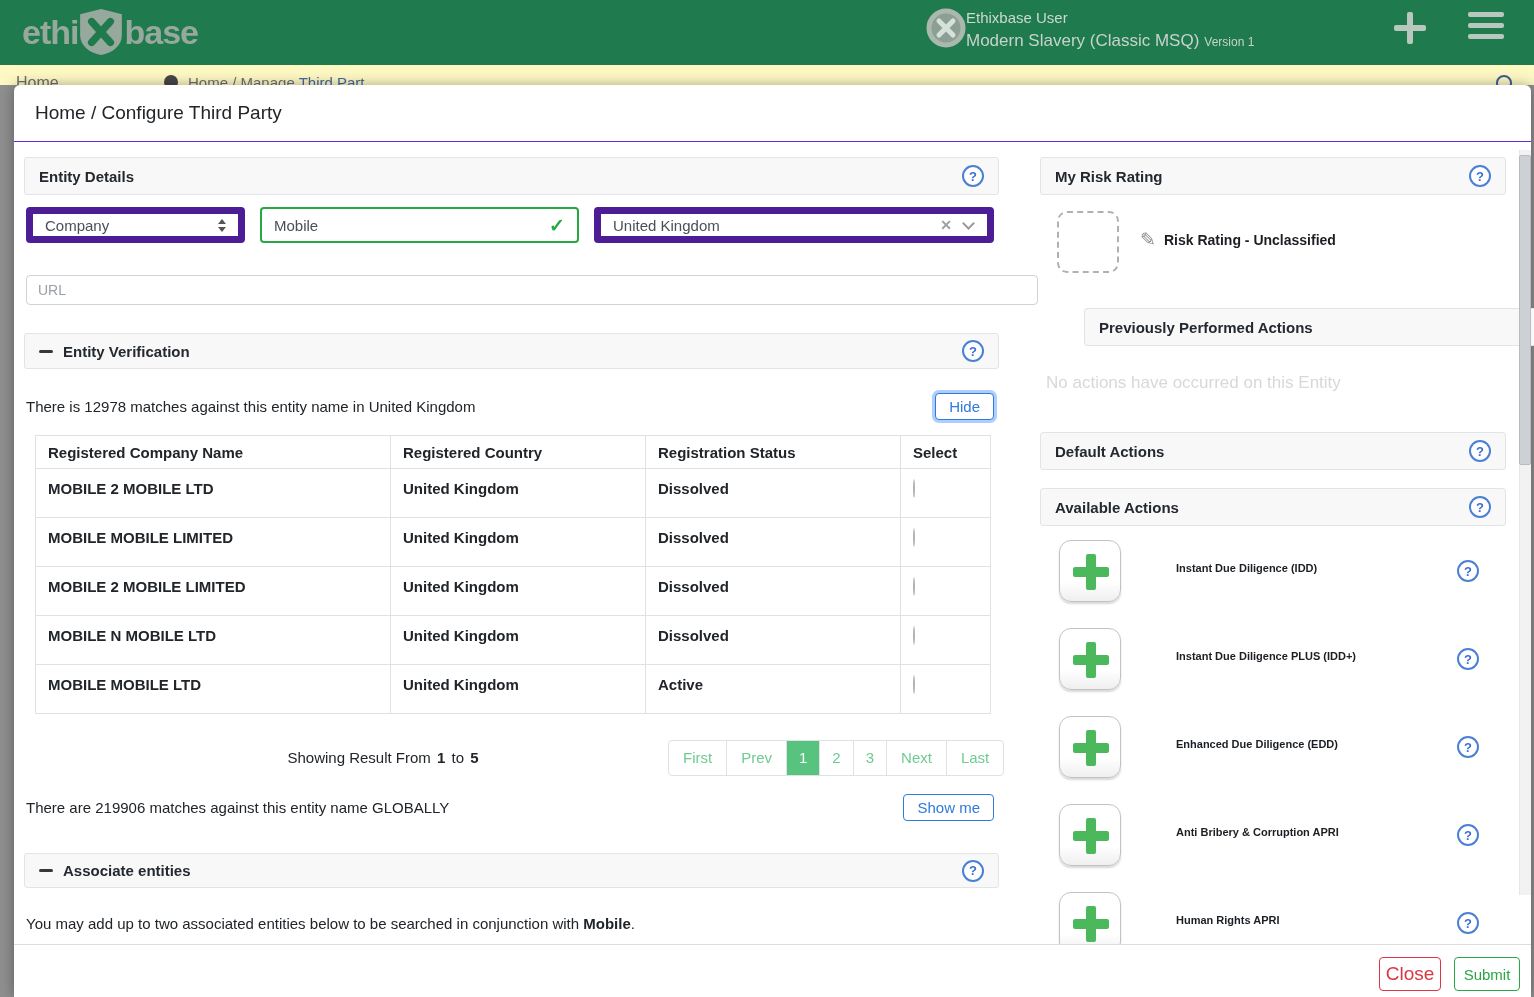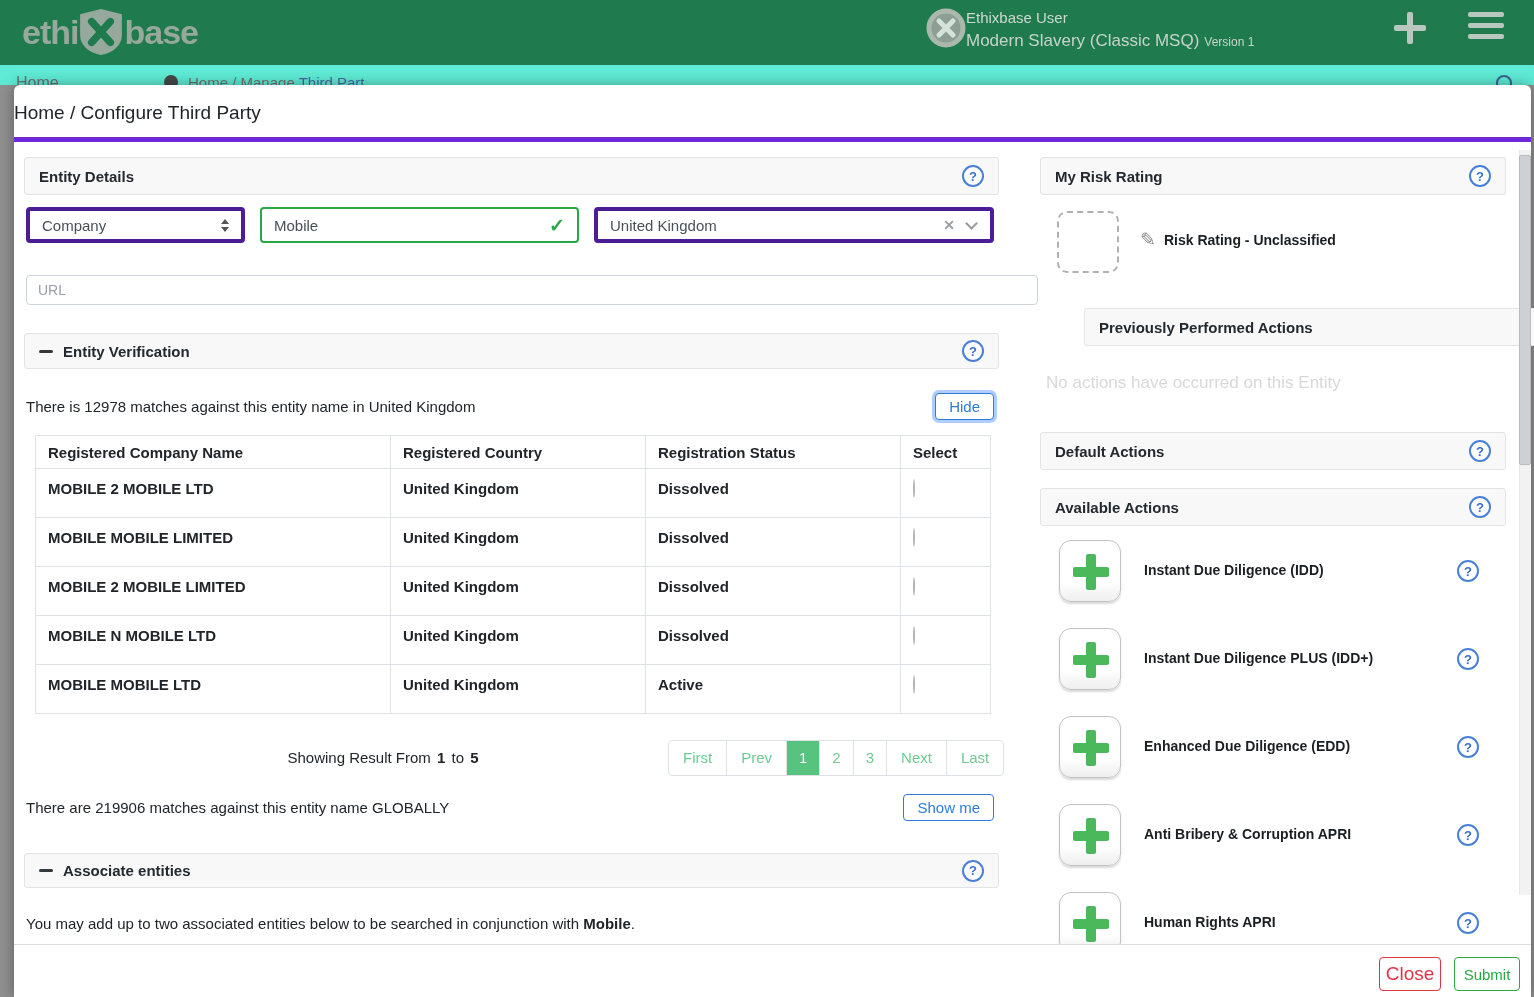--- a/index.html
+++ b/index.html
@@ -16,38 +16,38 @@
   .u-name { font-size:15px; color:#ccd8d1; line-height:20px; }
   .u-prog { font-size:17px; color:#c7d3cc; line-height:26px; }
   .u-ver { font-size:12px; color:#c7d3cc; margin-left:5px; }
   .hplus { position:absolute; right:108px; top:12px; width:32px; height:32px; cursor:pointer; }
   .hplus::before { content:""; position:absolute; left:0; top:13px; width:32px; height:6px; background:#b9c8be; border-radius:2px; }
   .hplus::after { content:""; position:absolute; left:13px; top:0; width:6px; height:32px; background:#b9c8be; border-radius:2px; }
   .hmenu { position:absolute; right:30px; top:12px; width:36px; height:32px; cursor:pointer; }
   .hmenu span { display:block; width:36px; height:5px; background:#b9c8be; border-radius:2px; margin-bottom:6px; }
 
   
-  .dimbar { position:absolute; left:0; top:65px; width:1534px; height:20px; background:#5eead4; overflow:hidden; }
+  .dimbar { position:absolute; left:0; top:65px; width:1534px; height:20px; background:#fef9c3; overflow:hidden; }
   .bg-frag1 { position:absolute; left:16px; top:9px; font-size:16px; color:#6f6f6f; }
   .bg-dot { position:absolute; left:164px; top:10px; width:14px; height:14px; border-radius:50%; background:#474747; }
   .bg-frag2 { position:absolute; left:188px; top:9px; font-size:15px; color:#707070; }
   .bg-frag2 b { color:#49679c; font-weight:400; }
   .bg-help { position:absolute; right:22px; top:10px; width:16px; height:16px; border:2px solid #3e5f94; border-radius:50%; }
 
   
   .modal { position:absolute; left:14px; top:85px; width:1517px; height:912px; background:#fff; border-radius:6px 6px 0 0; box-shadow:0 0 14px rgba(0,0,0,.35); }
-  .m-title { position:absolute; left:0; top:0; width:1517px; height:57px; border-bottom:5px solid #6d28d9; font-size:19px; font-weight:500; color:#212529; line-height:55px; }
+  .m-title { position:absolute; left:0; top:0; width:1517px; height:57px; border-bottom:1px solid #6d28d9; font-size:19px; font-weight:500; color:#212529; line-height:55px; padding-left:21px; }
 
   .section-hd { position:absolute; height:38px; background:#f8f8f8; border:1px solid #e2e4e6; border-radius:3px; display:flex; align-items:center; padding:0 14px; font-size:15px; font-weight:600; color:#24292f; }
   .minus-ic { width:14px; height:3px; background:#33383d; border-radius:2px; margin-right:10px; flex:0 0 auto; }
   .help { width:22px; height:22px; border:2px solid #4a80d6; border-radius:50%; color:#3b6fd2; font-size:13px; font-weight:700; display:flex; align-items:center; justify-content:center; background:#fff; margin-left:auto; cursor:pointer; flex:0 0 auto; }
   .help.abs { position:absolute; margin-left:0; }
 
   
-  .field { position:absolute; height:36px; border:4px solid #4c1d95; border-radius:4px; background:#fff; display:flex; align-items:center; padding:0 12px; font-size:15px; color:#495057; }
+  .field { position:absolute; height:36px; border:7px solid #4c1d95; border-radius:4px; background:#fff; display:flex; align-items:center; padding:0 12px; font-size:15px; color:#495057; }
   .field.green { border:2px solid #28a745; }
   .check { margin-left:auto; color:#28a745; font-size:19px; font-weight:700; }
   .updown { margin-left:auto; display:flex; flex-direction:column; align-items:center; }
   .arr-up { width:0; height:0; border-left:4px solid transparent; border-right:4px solid transparent; border-bottom:5px solid #555; margin-bottom:3px; }
   .arr-dn { width:0; height:0; border-left:4px solid transparent; border-right:4px solid transparent; border-top:5px solid #555; }
   .clear-x { margin-left:auto; color:#9aa0a6; font-size:14px; font-weight:700; cursor:pointer; }
   .chev { width:9px; height:9px; border-right:2px solid #999; border-bottom:2px solid #999; transform:rotate(45deg); margin:-3px 2px 0 12px; }
   .txt-input { position:absolute; height:30px; border:1px solid #ced4da; border-radius:4px; padding:0 11px; font-size:14px; color:#495057; font-family:"Liberation Sans",sans-serif; }
   .txt-input::placeholder { color:#9aa0a6; }
 
@@ -79,21 +79,21 @@
   .dash-box { position:absolute; width:62px; height:62px; border:2px dashed #b0b0b0; border-radius:10px; }
   .risk-line { position:absolute; display:flex; align-items:center; }
   .pencil { font-size:19px; color:#8a8a8a; margin-right:8px; cursor:pointer; }
   .risk-label { font-size:14px; font-weight:700; color:#1b1f23; }
   .empty-msg { position:absolute; font-size:17px; color:#d8d8d8; }
   .grid-ic { display:grid; grid-template-columns:8px 8px; grid-template-rows:8px 8px; gap:2px; margin-left:auto; margin-right:10px; cursor:pointer; }
   .grid-ic span { background:#2f2f2f; }
   .tile { position:absolute; width:62px; height:62px; border:1px solid #c3c3c3; border-radius:12px; background:linear-gradient(#ffffff 68%, #efefef); box-shadow:0 2px 2px rgba(0,0,0,.15); cursor:pointer; }
   .tile::before { content:""; position:absolute; left:13px; top:26px; width:36px; height:10px; background:#4cb85c; border-radius:2px; }
   .tile::after { content:""; position:absolute; left:26px; top:13px; width:10px; height:36px; background:#4cb85c; border-radius:2px; }
-  .act-label { position:absolute; font-size:14px; font-weight:700; color:#1b1f23; }
+  .act-label { position:absolute; font-size:11px; font-weight:700; color:#1b1f23;margin-left:32px; }
 
   
   .m-footer { position:absolute; left:0; top:859px; width:1517px; height:53px; background:#fff; border-top:1px solid #ddd; }
   .btn-close { position:absolute; left:1365px; top:12px; width:62px; height:34px; background:#fff; border:1px solid #dc3545; border-radius:4px; color:#dc3545; font-size:19px; cursor:pointer; font-family:"Liberation Sans",sans-serif; }
   .btn-submit { position:absolute; left:1440px; top:12px; width:66px; height:34px; background:#fff; border:1px solid #28a745; border-radius:4px; color:#28a745; font-size:15px; cursor:pointer; font-family:"Liberation Sans",sans-serif; }
 
   
   .sb-track { position:absolute; left:1505px; top:65px; width:12px; height:745px; background:#f2f2f2; border-left:1px solid #e7e7e7; }
   .sb-thumb { position:absolute; left:1505px; top:70px; width:12px; height:310px; background:#cdd0d4; border:1px solid #b7bac0; border-radius:2px; }
 </style>

